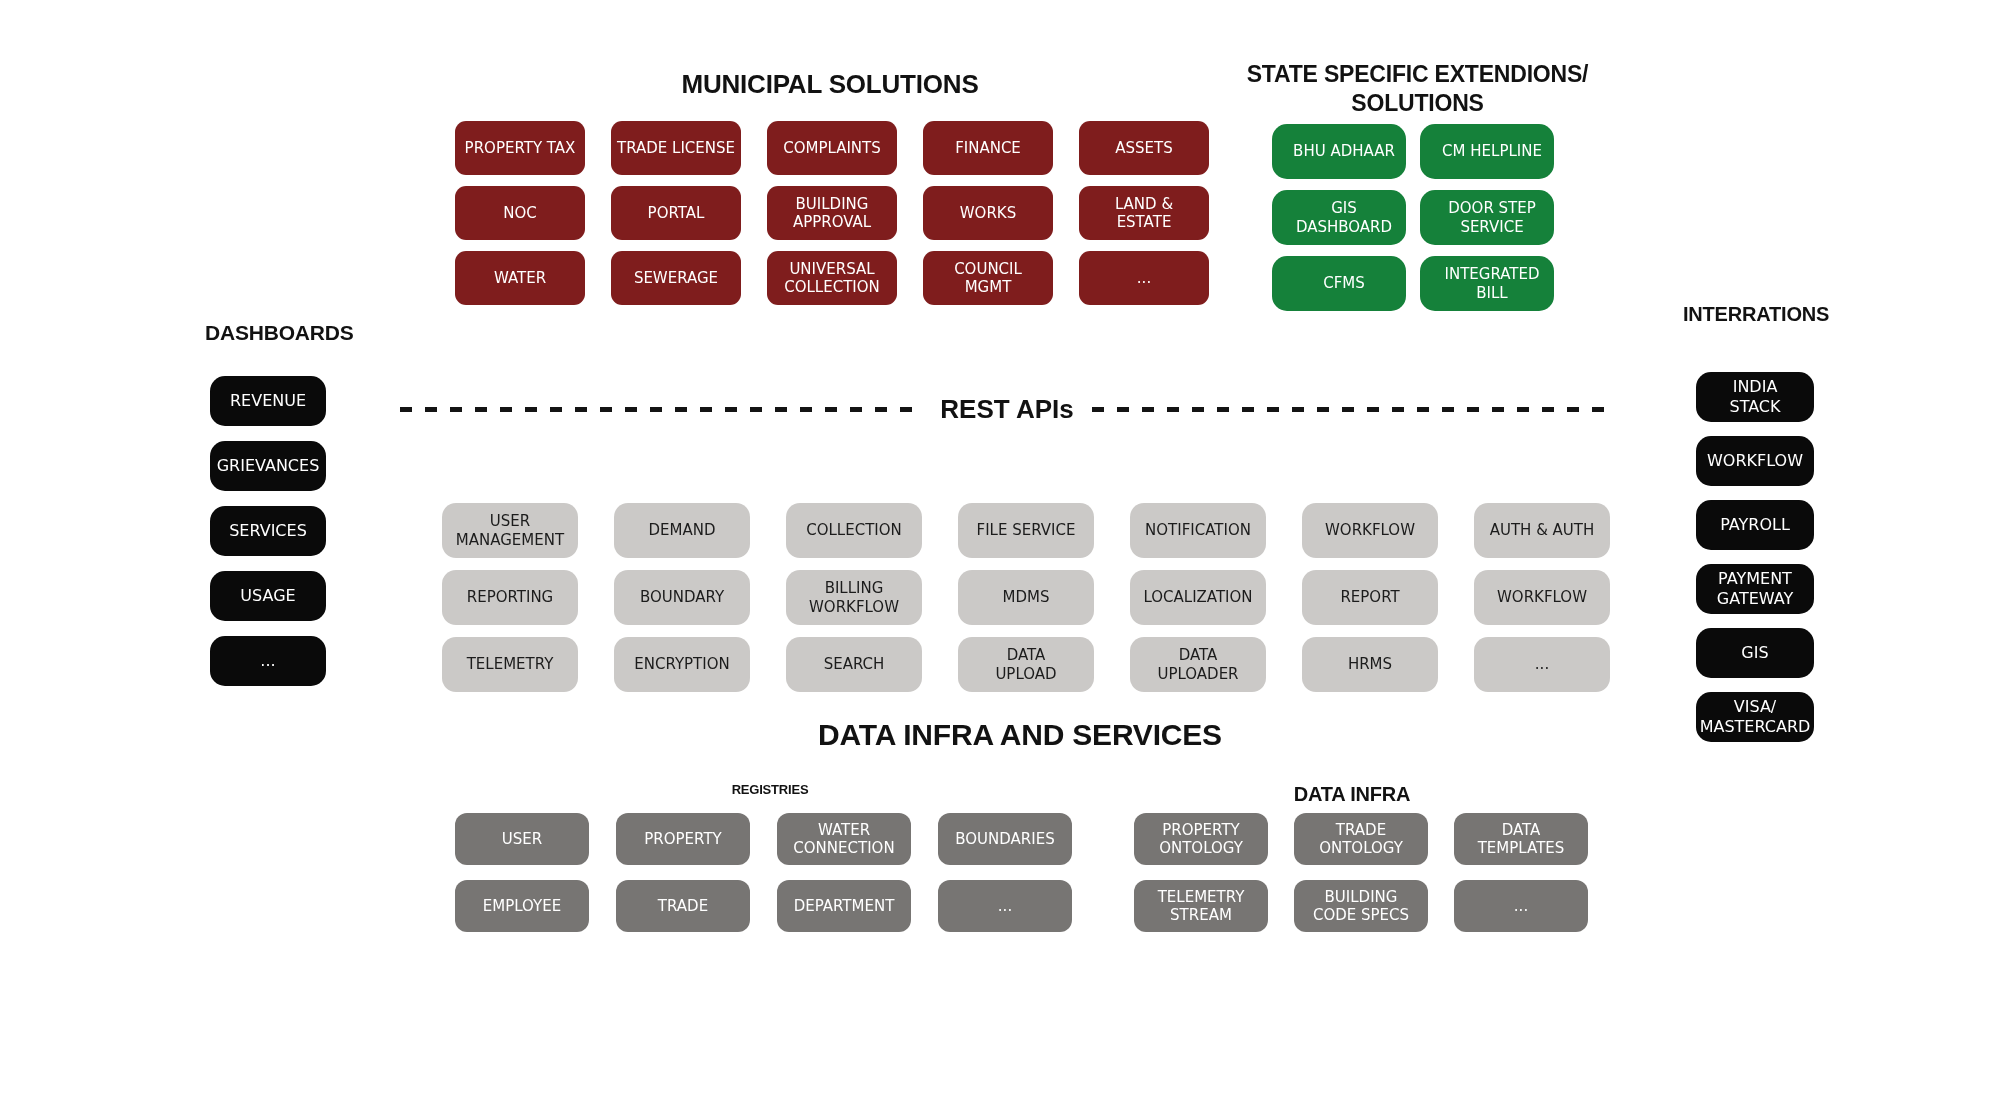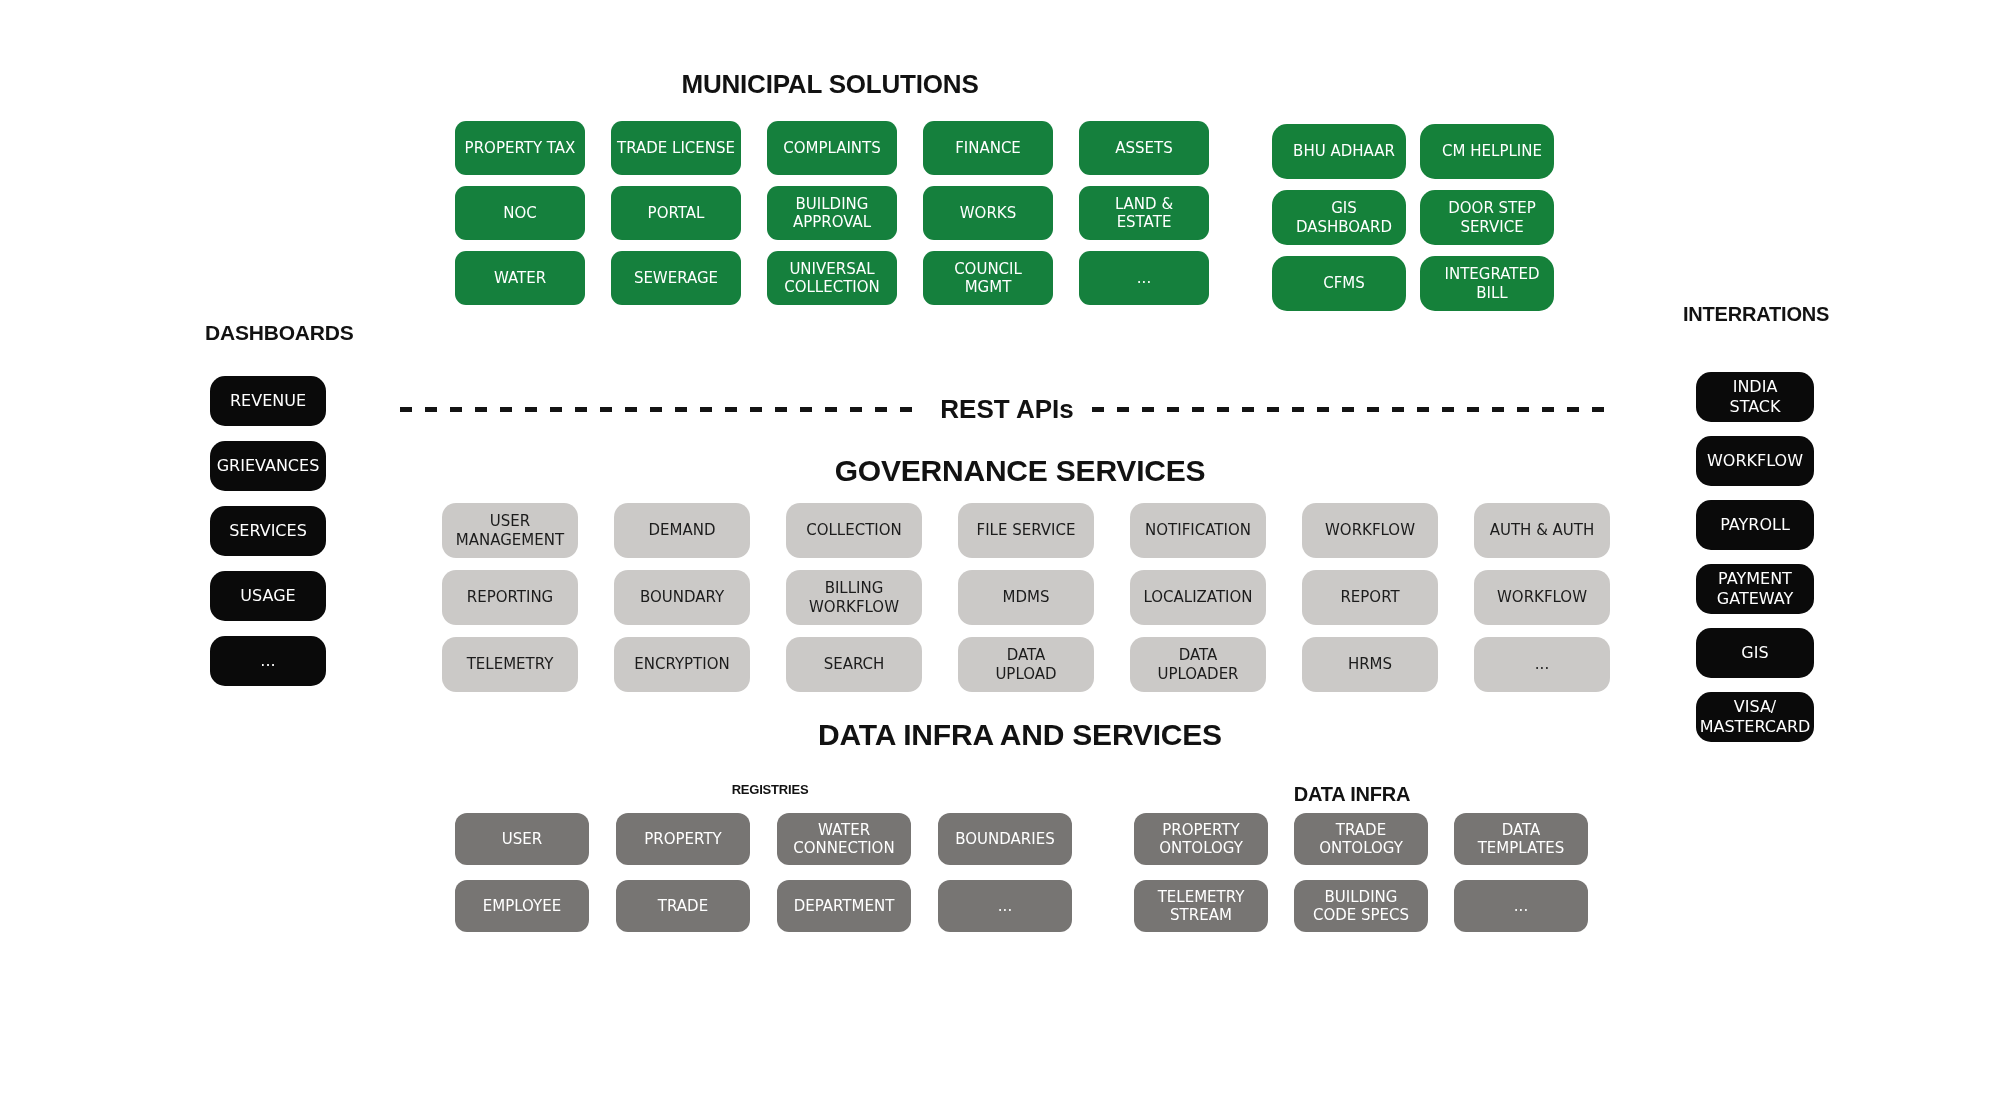--- a/index.html
+++ b/index.html
@@ -20,21 +20,21 @@
   #dis-title         { left:810px;  top:716px; width:420px; font-size:30px; }
   #registries-title  { left:700px;  top:782px; width:140px; font-size:13px; }
   #datainfra-title   { left:1282px; top:782px; width:140px; font-size:20px; }
 
   
   .box {
     display:flex; align-items:center; justify-content:center; text-align:center;
     white-space:pre-line; line-height:1.22; font-family:"DejaVu Sans", sans-serif;
     font-size:15px; padding:4px 6px; box-sizing:border-box;
   }
-  .g    { background:#15803d; color:#ffffff; border-radius:11px; }
+  .g    { background:#7f1d1d; color:#ffffff; border-radius:11px; }
   .sg   { background:#15813A; color:#ffffff; border-radius:15px;padding-left:16px; }
   .svc  { background:#CBC9C7; color:#1c1c1c; border-radius:14px; }
   .inf  { background:#777573; color:#ffffff; border-radius:12px; }
   .pill { background:#0A0A0A; color:#ffffff; border-radius:15px; min-height:50px; font-size:16px; }
 
   .grid { position:absolute; display:grid; }
   #municipal-grid  { left:455px;  top:121px; grid-template-columns:repeat(5,130px); gap:11px 26px; grid-auto-rows:minmax(54px,auto); }
   #state-grid      { left:1272px; top:124px; grid-template-columns:repeat(2,134px); gap:11px 14px; grid-auto-rows:minmax(55px,auto); }
   #governance-grid { left:442px;  top:503px; grid-template-columns:repeat(7,136px); gap:12px 36px; grid-auto-rows:minmax(55px,auto); }
   #registries-grid { left:455px;  top:813px; grid-template-columns:repeat(4,134px); gap:15px 27px; grid-auto-rows:minmax(52px,auto); }
@@ -64,23 +64,24 @@
   #dal-subtitle { font-size:22px; font-weight:700; }
 
   #footer-bar { position:absolute; left:0; top:1091px; width:1999px; height:7px; background:#0A0B12; }
 </style>
 </head>
 <body>
 
 <div id="canvas">
 
   <div class="t" id="municipal-title">MUNICIPAL SOLUTIONS</div>
+  <div class="t" id="state-title">STATE SPECIFIC EXTENDIONS/
+SOLUTIONS</div>
   <div class="t" id="dashboards-title">DASHBOARDS</div>
   <div class="t" id="integrations-title">INTERRATIONS</div>
-  <div class="t" id="governance-title">GOVERNANCE SERVICES</div>
   <div class="t" id="dis-title">DATA INFRA AND SERVICES</div>
   <div class="t" id="registries-title">REGISTRIES</div>
   <div class="t" id="datainfra-title">DATA INFRA</div>
 
   <div class="grid" id="municipal-grid">
 
   <div class="box g">PROPERTY TAX</div>
       <div class="box g">TRADE LICENSE</div>
       <div class="box g">COMPLAINTS</div>
       <div class="box g">FINANCE</div>

